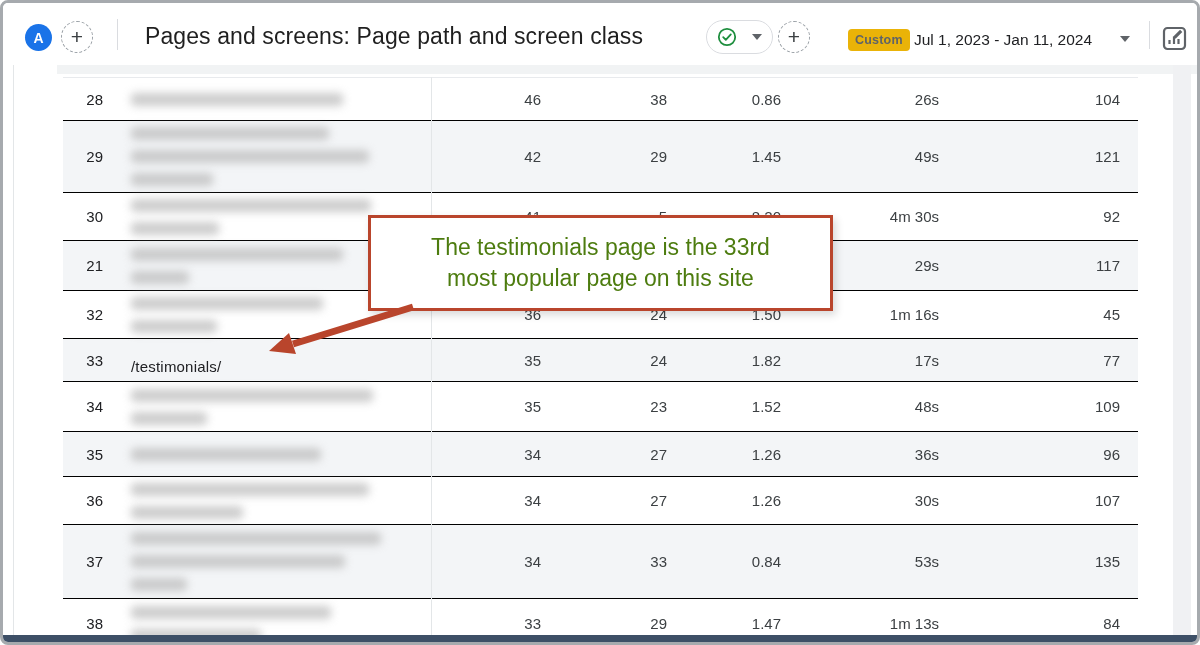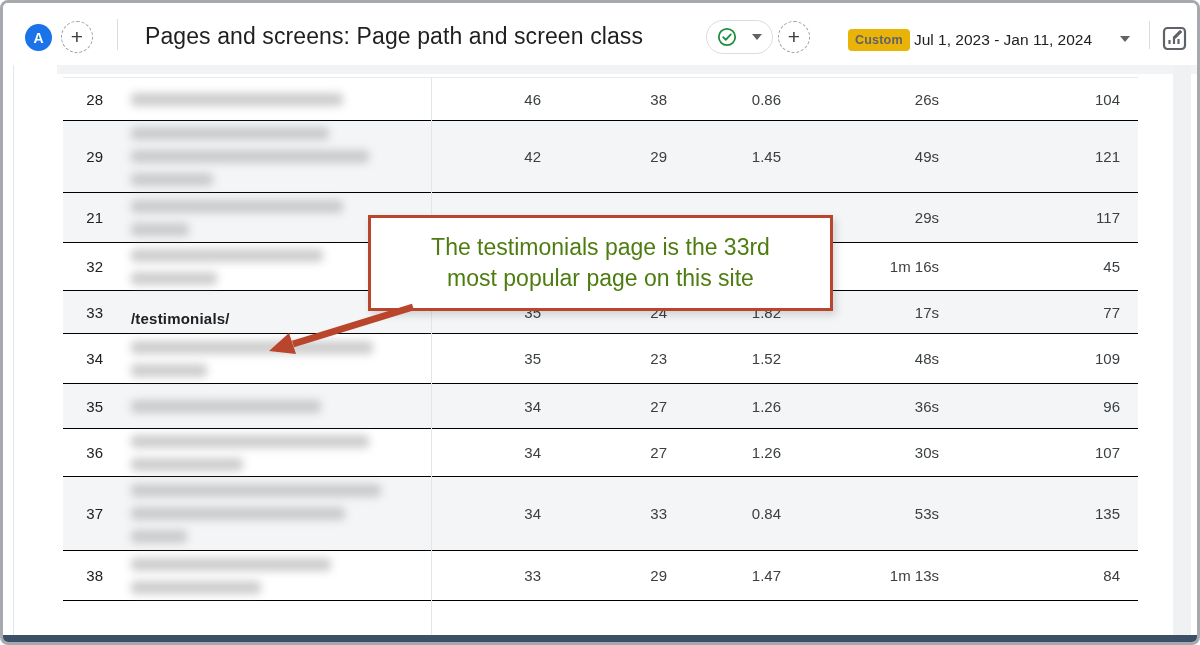--- a/index.html
+++ b/index.html
@@ -60,21 +60,21 @@
     display: grid;
     grid-template-columns: 40px 328px 110px 126px 114px 158px 181px;
     align-items: center;
     border-bottom: 1px solid #000000;
     background: #fff;
   }
   .t-row.shaded { background: #f3f5f7; }
   .cell { font-size: 15px; color: #3c4043; text-align: right; white-space: nowrap; }
   .rank-cell { font-size: 15px; color: #202124; text-align: right; }
   .path-cell { padding-left: 28px; text-align: left; display: flex; flex-direction: column; justify-content: center; gap: 10px; }
-  .path-text { font-size: 15px; font-weight: 700; color: #202124; letter-spacing: 0.2px; margin-top: 12px; }
+  .path-text { font-size: 15px; font-weight: 400; color: #202124; letter-spacing: 0.2px; margin-top: 12px; }
   .rb { height: 13px; border-radius: 4px; background: #bcbcbc; filter: blur(4px); opacity: 0.75; }
 
   
   .callout {
     position: absolute; left: 365px; top: 212px; width: 465px; height: 96px;
     background: #fff; border: 3px solid #b9452c; z-index: 20;
     display: flex; flex-direction: column; align-items: center; justify-content: center;
     box-shadow: 3px 4px 8px rgba(0,0,0,0.15);
   }
   .callout-line { font-size: 23px; color: #4d7c0f; line-height: 31px; white-space: nowrap; }
@@ -148,20 +148,32 @@
           <div class="rb" style="width:238px"></div>
           <div class="rb" style="width:82px"></div>
       </div>
       <div class="cell">42</div>
       <div class="cell">29</div>
       <div class="cell">1.45</div>
       <div class="cell">49s</div>
       <div class="cell">121</div>
     </div>
 
+    <div class="t-row" style="height:48px">
+      <div class="rank-cell">30</div>
+      <div class="path-cell">
+        <div class="rb" style="width:240px"></div>
+          <div class="rb" style="width:88px"></div>
+      </div>
+      <div class="cell">41</div>
+      <div class="cell">5</div>
+      <div class="cell">8.20</div>
+      <div class="cell">4m 30s</div>
+      <div class="cell">92</div>
+    </div>
 
     <div class="t-row shaded" style="height:50px">
       <div class="rank-cell">21</div>
       <div class="path-cell">
         <div class="rb" style="width:212px"></div>
           <div class="rb" style="width:58px"></div>
       </div>
       <div class="cell"></div>
       <div class="cell"></div>
       <div class="cell"></div>

